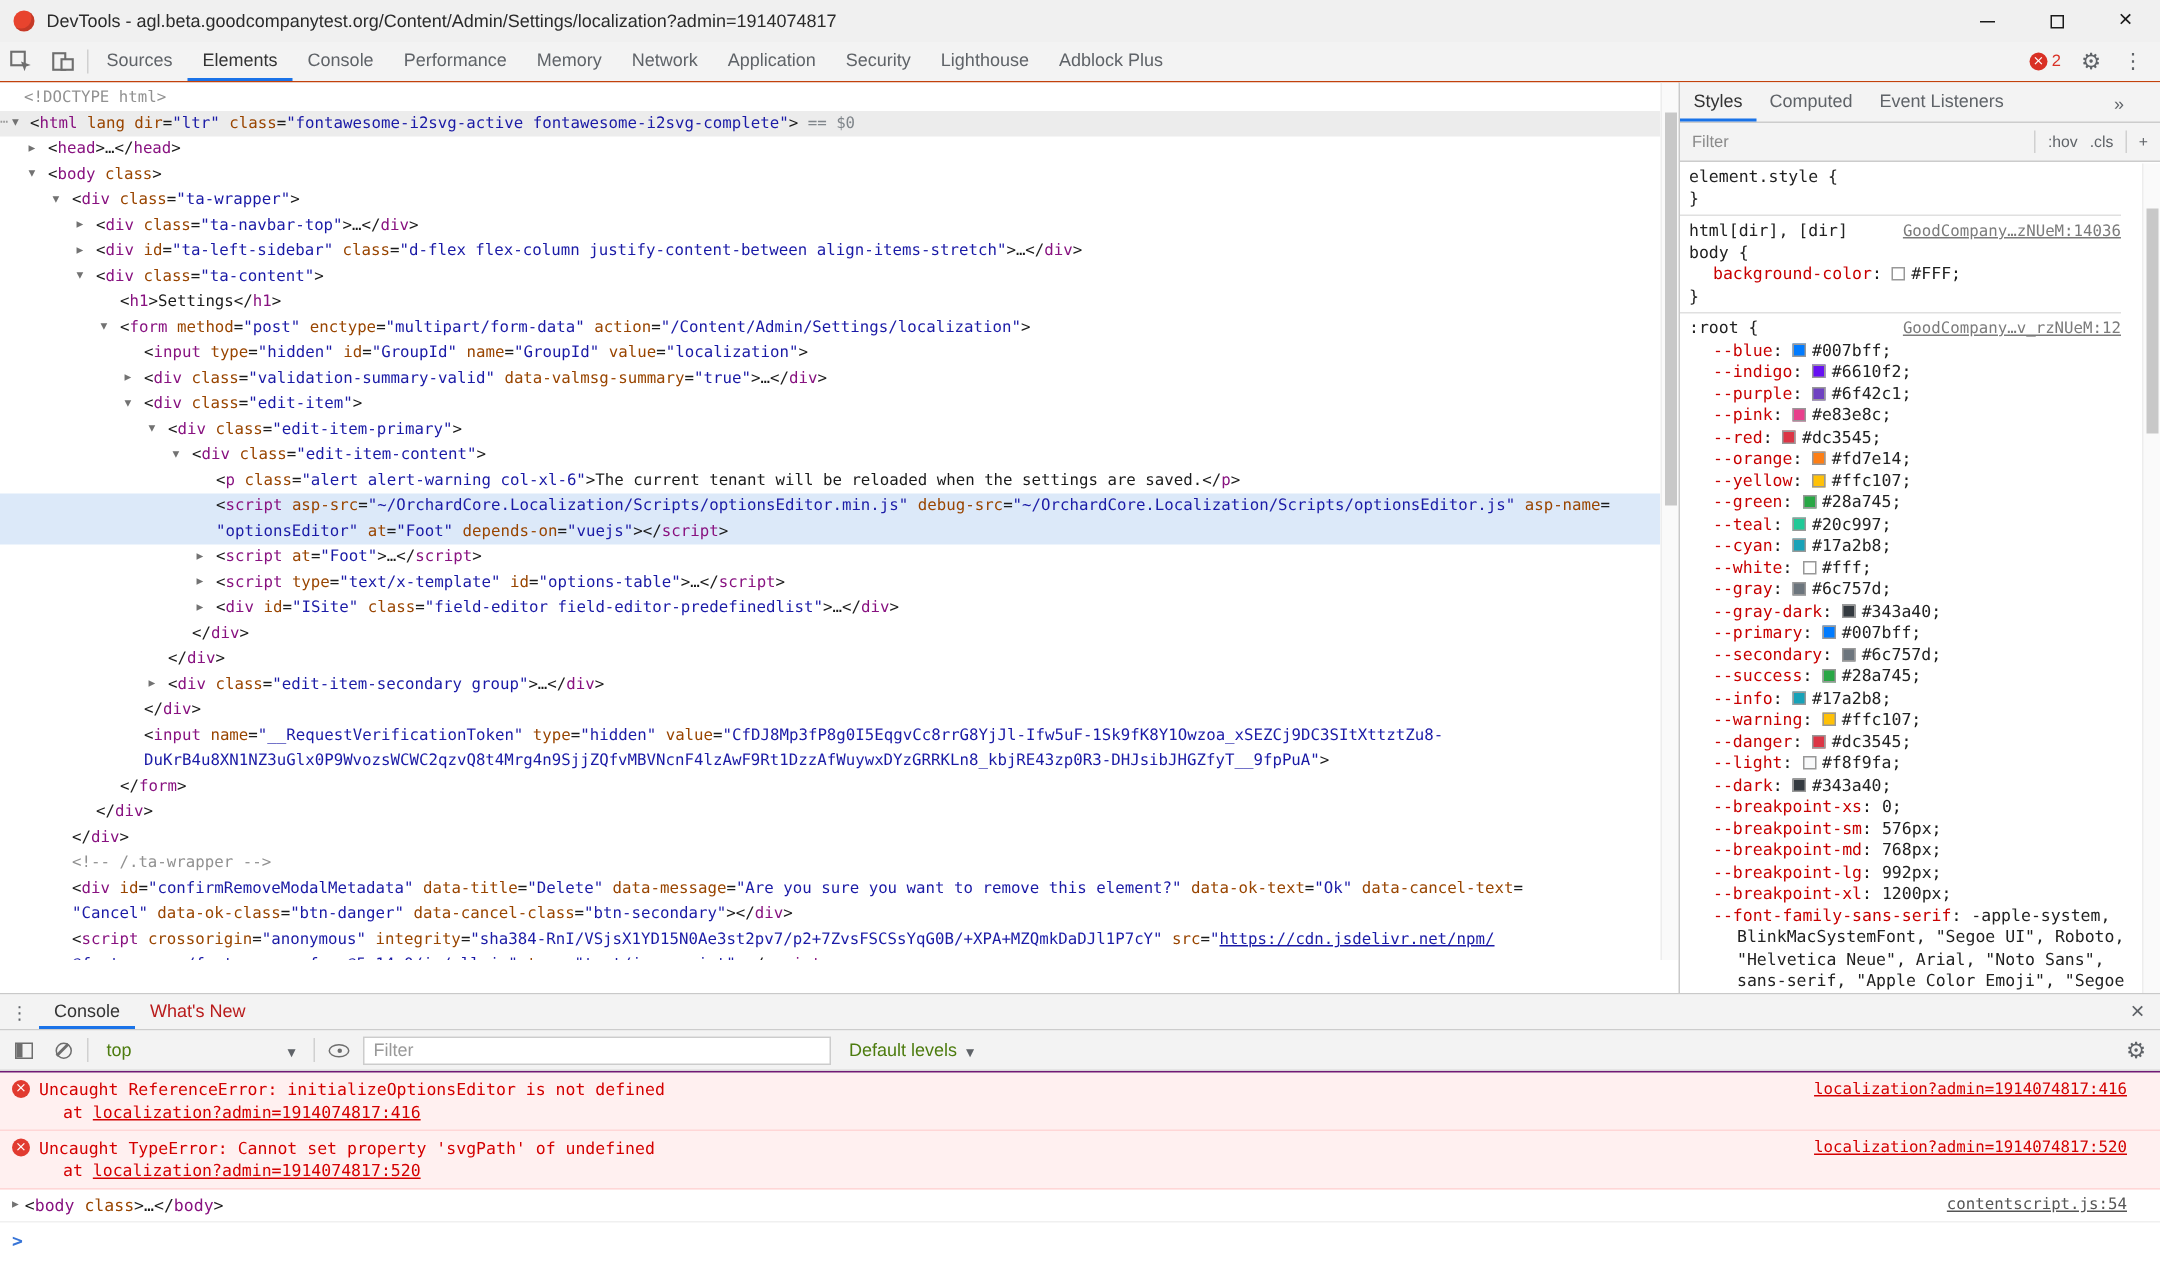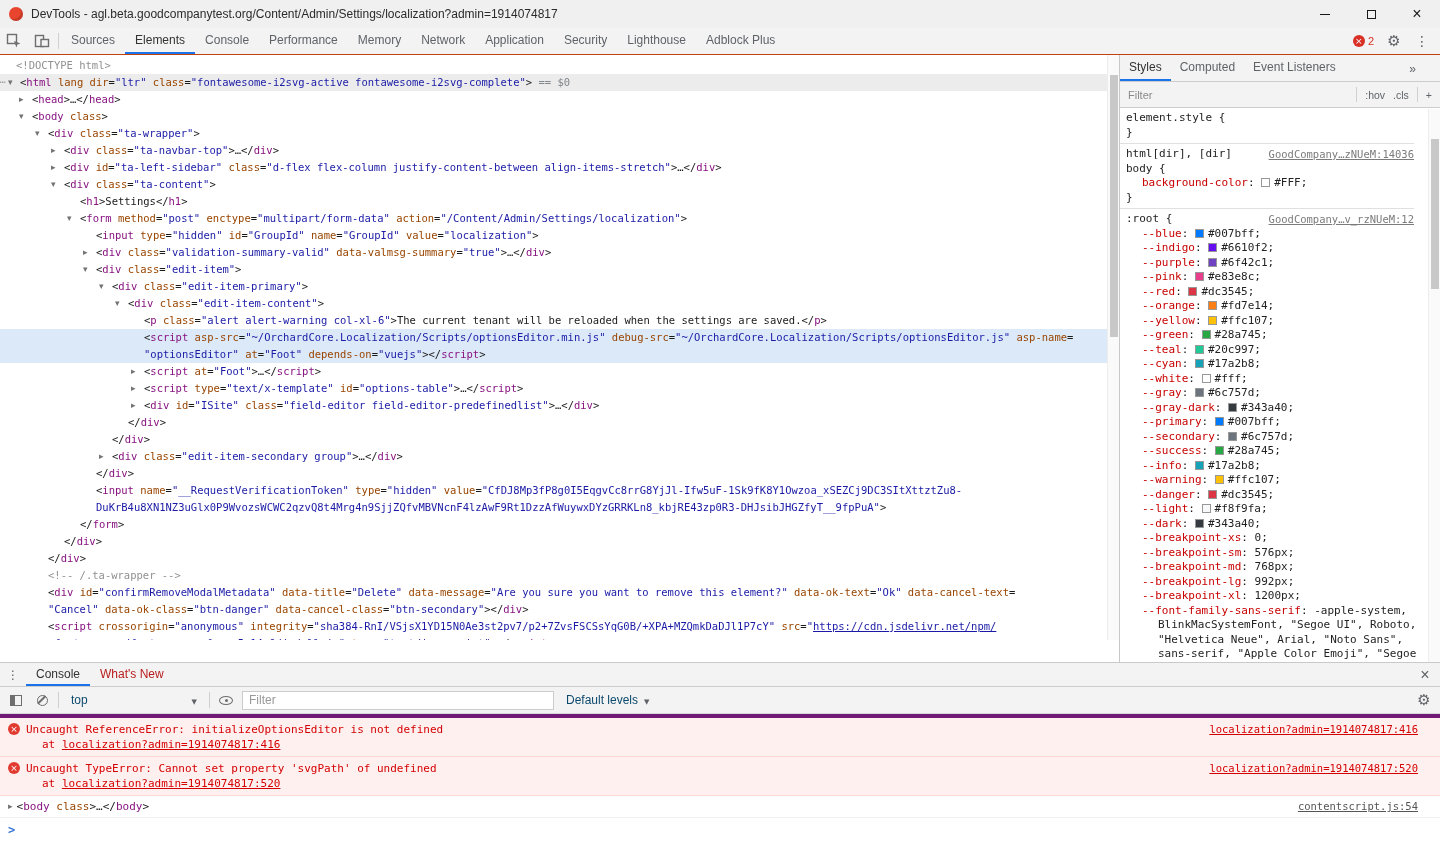--- a/index.html
+++ b/index.html
@@ -110,33 +110,33 @@
              font-family:"DejaVu Sans",sans-serif; }
   .sidebar-glyph { width:12px; height:11px; border:1px solid #6e6e6e; display:flex; }
   .sidebar-glyph::before { content:""; width:4px; background:#6e6e6e; }
   .no-circle { width:11px; height:11px; border:1.5px solid #6e6e6e; border-radius:50%; position:relative; }
   .no-circle::after { content:""; position:absolute; width:11px; height:1.5px; background:#6e6e6e; top:3.5px; left:-1.5px;
                       transform:rotate(-45deg); }
   .eye-shape { width:14px; height:9px; border:1.3px solid #6e6e6e; border-radius:50%; display:flex;
                align-items:center; justify-content:center; }
   .eye-dot { width:3px; height:3px; border-radius:50%; background:#6e6e6e; }
   .ct-sep { width:1px; height:16px; background:#d0d0d0; }
-  .ct-select { display:flex; color:#0c4a6e; padding:2px 6px; gap:6px; }
+  .ct-select { display:flex; color:#4d7c0f; padding:2px 6px; gap:6px; }
   .ct-select.context { width:138px; justify-content:space-between; }
   .dd-arrow::before { content:"▼"; font-size:7px; color:#5f6368; font-family:"DejaVu Sans",sans-serif; }
   .console-filter { width:312px; height:19px; border:1px solid #ccc; background:#fff; font-size:12px; padding:0 6px;
                     outline:none; font-family:"Liberation Sans",sans-serif; color:#333; }
   .console-filter::placeholder { color:#999; }
   .ct-spacer { flex:1; }
 
   .console-messages { flex:0 0 auto; font-family:"DejaVu Sans Mono","Liberation Mono",monospace;
                       font-size:11px; line-height:15px; }
   .console-row { display:flex; align-items:flex-start; padding:4px 22px 4px 8px; }
   .console-row.error { background:#fff0f0; border-bottom:1px solid #ffd6d6; color:#d40000; }
-  .console-row.error:first-child { border-top:4px solid #701a75; }
+  .console-row.error:first-child { border-top:1px solid #701a75; }
   .err-circle2 { flex:0 0 12px; width:12px; height:12px; border-radius:50%; background:#e13b30; color:#fff;
                  font-size:9px; line-height:12px; text-align:center; margin:1px 6px 0 0;
                  font-family:"DejaVu Sans",sans-serif; }
   .err-circle2::before { content:"×"; }
   .console-msg-body { flex:1 1 auto; min-width:0; }
   .err-text { color:#d40000; white-space:pre; }
   .stack-line { padding-left:16px; }
   .console-link { color:#d40000; text-decoration:underline; cursor:pointer; }
   .console-link.gray { color:#555; }
   .console-src { margin-left:8px; white-space:nowrap; font-size:10.5px; }

